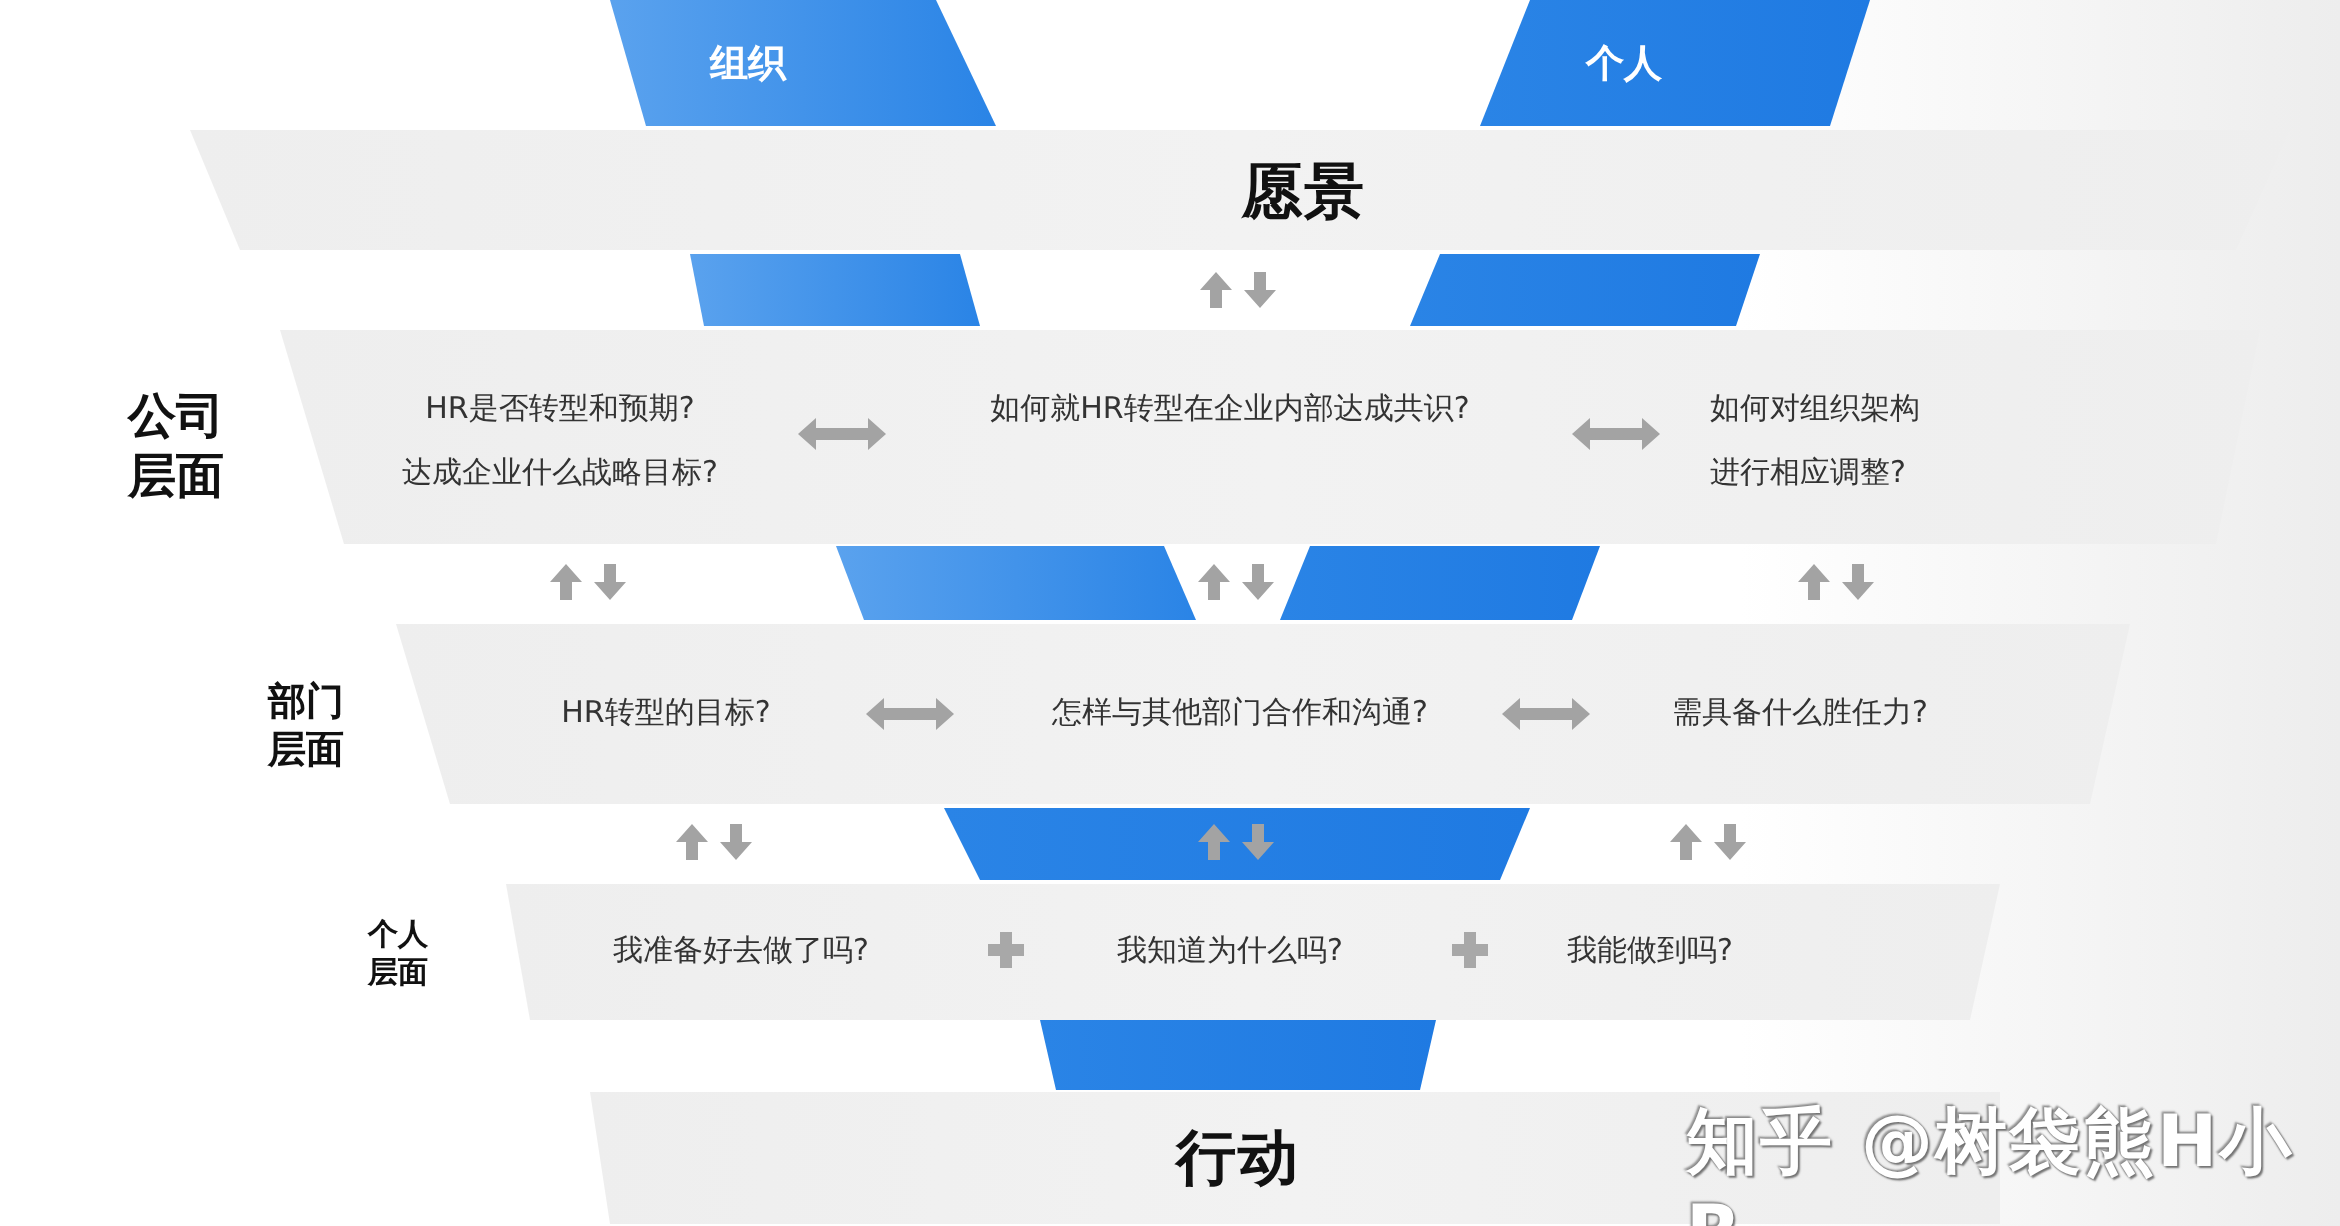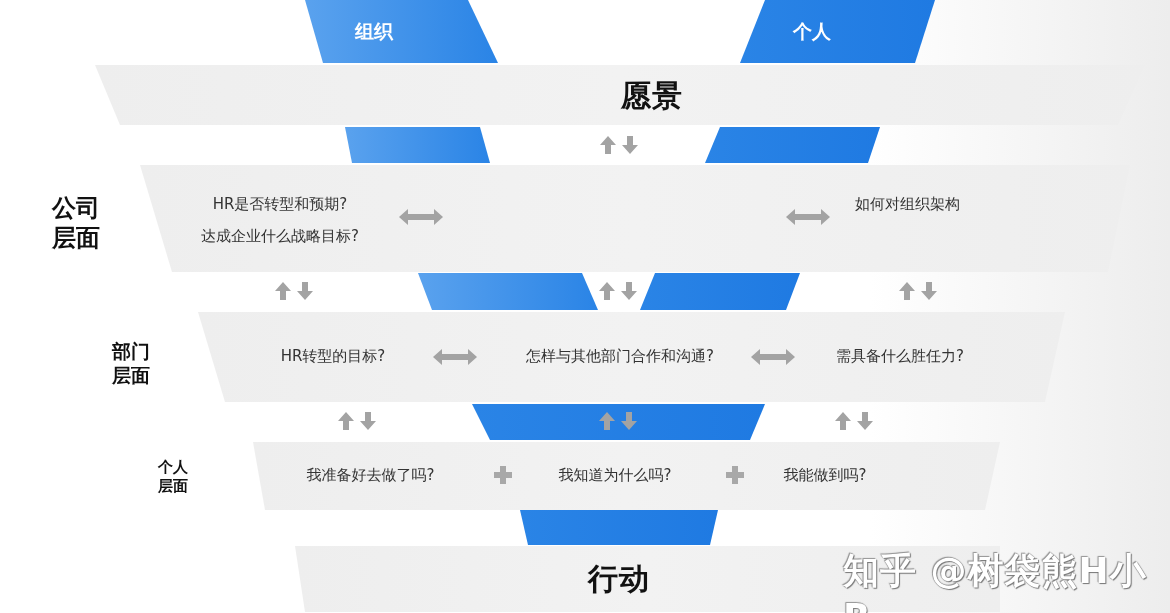--- a/index.html
+++ b/index.html
@@ -2,21 +2,21 @@
 <html><head>
 <meta charset="utf-8">
 <style>
   html, body { margin:0; padding:0; }
   body { width:1170px; height:613px; position:relative; overflow:hidden; background:#ffffff; font-family:"DejaVu Sans", sans-serif; }
   .bgfade { position:absolute; right:0; top:0; width:300px; height:613px; background:linear-gradient(90deg, rgba(255,255,255,0) 0%, #f4f4f4 60%, #ededed 100%); }
   svg.shapes { position:absolute; left:0; top:0; }
   .txt { position:absolute; white-space:nowrap; }
   .blue-label { color:#ffffff; font-size:19px; font-weight:bold; text-align:left; }
   .big-title { color:#111111; font-size:30px; font-weight:bold; text-align:center; letter-spacing:1px; }
-  .level-label { color:#111111; font-weight:bold; text-align:left; line-height:1.25; }
+  .level-label { color:#111111; font-weight:bold; text-align:right; line-height:1.25; }
   .q { color:#333333; font-size:15px; text-align:center; line-height:32px; }
   .icon { position:absolute; }
   .watermark { position:absolute; color:#ffffff; font-size:36px; font-weight:bold; letter-spacing:1px;
                text-shadow: 0 0 1px #666, 1px 1px 1px #777, -1px -1px 1px #999; }
 </style>
 </head>
 <body>
 
 <div class="bgfade"></div>
 
@@ -76,26 +76,28 @@
   <div>层面</div>
 </div>
 <div class="txt q" style="left:170px;top:188px;width:220px;">
   <div>HR是否转型和预期?</div>
   <div>达成企业什么战略目标?</div>
 </div>
 <svg class="icon" style="left:398px;top:207px;" width="46" height="20" viewBox="0 0 46 20">
   <path d="M1 10 L10 2 L10 7 L36 7 L36 2 L45 10 L36 18 L36 13 L10 13 L10 18 Z" fill="#a3a3a3"></path>
 </svg>
 <div class="txt q" style="left:455px;top:188px;width:320px;">
+  <div>如何就HR转型在企业内部达成共识?</div>
 </div>
 <svg class="icon" style="left:785px;top:207px;" width="46" height="20" viewBox="0 0 46 20">
   <path d="M1 10 L10 2 L10 7 L36 7 L36 2 L45 10 L36 18 L36 13 L10 13 L10 18 Z" fill="#a3a3a3"></path>
 </svg>
 <div class="txt q" style="left:855px;top:188px;width:160px;text-align:left;">
   <div>如何对组织架构</div>
+  <div>进行相应调整?</div>
 </div>
 
 <svg class="icon" style="left:273px;top:280px;" width="44" height="22" viewBox="0 0 44 22">
   <path d="M2 11 L10 2 L18 11 L13 11 L13 20 L7 20 L7 11 Z" fill="#a3a3a3"></path>
   <path d="M24 11 L29 11 L29 2 L35 2 L35 11 L40 11 L32 20 Z" fill="#a3a3a3"></path>
 </svg>
 <svg class="icon" style="left:597px;top:280px;" width="44" height="22" viewBox="0 0 44 22">
   <path d="M2 11 L10 2 L18 11 L13 11 L13 20 L7 20 L7 11 Z" fill="#a3a3a3"></path>
   <path d="M24 11 L29 11 L29 2 L35 2 L35 11 L40 11 L32 20 Z" fill="#a3a3a3"></path>
 </svg>

